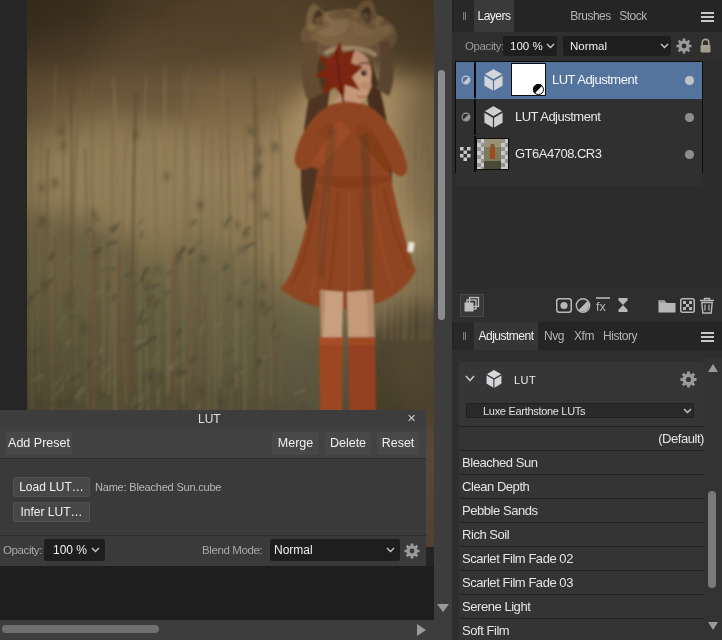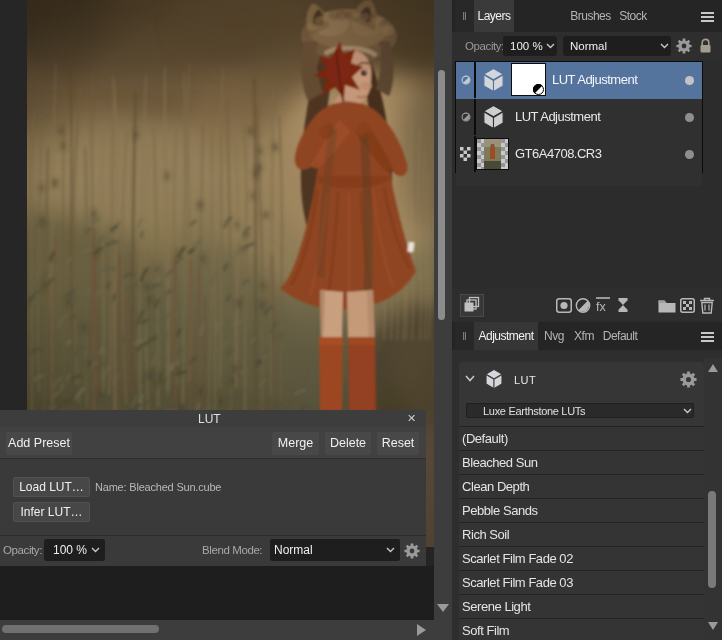--- a/index.html
+++ b/index.html
@@ -701,21 +701,21 @@
       <line x1="10" y1="7.5" x2="10" y2="13.5" stroke="#b8b8b8" stroke-width="1.2"></line>
     </svg>
   </div>
 
   <div class="tabbar" style="top:322px; height:28px;">
     <div class="handle" style="height:28px; line-height:28px;">‖</div>
     <div class="tabfill" style="left:22px; width:64px; height:28px; background:#363636;"></div>
     <div class="tab active" style="left:22px; width:64px; line-height:28px;">Adjustment</div>
     <div class="tab" style="left:86px; width:32px; line-height:28px;">Nvg</div>
     <div class="tab" style="left:115px; width:34px; line-height:28px;">Xfm</div>
-    <div class="tab" style="left:146px; width:44px; line-height:28px;">Default</div>
+    <div class="tab" style="left:146px; width:44px; line-height:28px;">History</div>
     <div class="burger" style="top:10px;">
         <div></div>
         <div></div>
         <div></div>
       </div>
   </div>
 
   <div class="abs" id="adjbody">
     <div id="sect">
       <svg class="abs" style="left:6px; top:13px;" width="10" height="7">
@@ -731,21 +731,21 @@
       <div class="abs" style="left:55px; top:12px; font-size:11px; color:#e8e8e8; letter-spacing:0.5px;">LUT</div>
       <svg class="abs" style="left:221px; top:9px;" width="17" height="17" viewBox="0 0 16 16">
         <path d="M6.67,2.46 L6.66,0.42 L9.34,0.42 L9.33,2.46 L10.98,3.14 L12.42,1.69 L14.31,3.58 L12.86,5.02 L13.54,6.67 L15.58,6.66 L15.58,9.34 L13.54,9.33 L12.86,10.98 L14.31,12.42 L12.42,14.31 L10.98,12.86 L9.33,13.54 L9.34,15.58 L6.66,15.58 L6.67,13.54 L5.02,12.86 L3.58,14.31 L1.69,12.42 L3.14,10.98 L2.46,9.33 L0.42,9.34 L0.42,6.66 L2.46,6.67 L3.14,5.02 L1.69,3.58 L3.58,1.69 L5.02,3.14 Z M10.40,8.00 A2.4,2.4 0 1 0 5.60,8.00 A2.4,2.4 0 1 0 10.40,8.00 Z" fill="#9a9a9a" fill-rule="evenodd"></path>
       </svg>
       <div id="lutdrop">
           <span style="position:absolute; left:16px; top:0px; line-height:15px; font-size:11px; letter-spacing:-0.3px;">Luxe Earthstone LUTs</span>
         <svg class="chev" style="left:216px; top:4px;" width="9" height="6">
             <path d="M1,1 L4.5,4.5 L8,1" stroke="#c8c8c8" stroke-width="1.4" fill="none"></path>
           </svg>
       </div>
-      <div class="litem" style="top:64px;">(Default)</div>
+      <div class="litem" style="top:64px;text-align:right;">(Default)</div>
       <div class="litem" style="top:112px;">Clean Depth</div>
       <div class="litem" style="top:88px;">Bleached Sun</div>
       <div class="litem" style="top:136px;">Pebble Sands</div>
       <div class="litem" style="top:160px;">Rich Soil</div>
       <div class="litem" style="top:184px;">Scarlet Film Fade 02</div>
       <div class="litem" style="top:208px;">Scarlet Film Fade 03</div>
       <div class="litem" style="top:232px;">Serene Light</div>
       <div class="litem" style="top:256px;">Soft Film</div>
     </div>
     <div class="abs" id="gutter">

